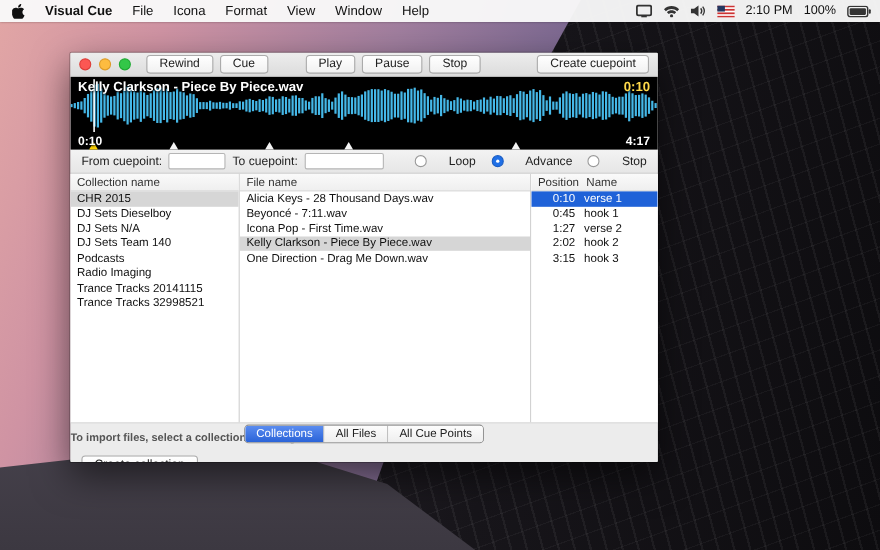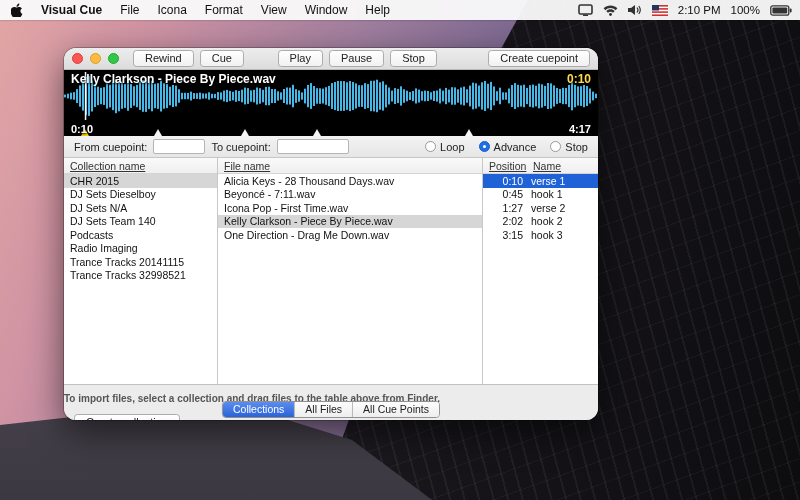--- a/index.html
+++ b/index.html
@@ -26,21 +26,21 @@
     font-size:12px; color:#111; padding:0 8px; box-shadow:0 0 2px rgba(0,0,0,.35); }
   .menubar .apple { width:14px; display:flex; justify-content:center; margin:0 8px 0 2px; }
   .menu-item { padding:0 9px; white-space:nowrap; }
   .menu-item.appname { font-weight:bold; }
   .menubar-spacer { flex:1; }
   .status { display:flex; align-items:center; gap:10px; font-size:11.5px;justify-content:flex-end; }
   .status svg { display:block; }
 
   
   .window { position:absolute; left:64px; top:48px; width:534px; height:372px; z-index:5;
-    border-radius:12px; overflow:hidden; background:#ececec;
+    border-radius:1px; overflow:hidden; background:#ececec;
     box-shadow:0 12px 34px rgba(0,0,0,.55), 0 0 0 1px rgba(0,0,0,.25);
     display:flex; flex-direction:column; }
 
   .toolbar { height:22px; flex:0 0 22px; display:flex; align-items:center; gap:6px; padding:0 8px;
     background:linear-gradient(#ededed,#dcdcdc); border-bottom:1px solid #b9b9b9; }
   .traffic { display:flex; gap:7px; margin-right:8px; }
   .tl { width:11px; height:11px; border-radius:50%; }
   .tl.red { background:#fc5753; border:1px solid #dd3d38; }
   .tl.yellow { background:#fdbc40; border:1px solid #de9b27; }
   .tl.green { background:#33c748; border:1px solid #1eaa32; }
@@ -63,49 +63,49 @@
     border-left:4px solid transparent; border-right:4px solid transparent; border-bottom:7px solid #f4f4f4; }
   .wave-marker.current { border-bottom-color:#ffd400; }
 
   
   .controls-row { flex:0 0 22px; display:flex; align-items:center; gap:6px; padding:0 10px;
     background:linear-gradient(#f3f3f3,#e6e6e6); border-bottom:1px solid #c6c6c6; font-size:11px; color:#222; }
   .cue-input { width:52px; height:15px; border:1px solid #b5b5b5; border-radius:2px; background:#fff;
     font-size:11px; padding:0 3px; }
   .cue-input.to { width:72px; margin-right:4px; }
   .radio-group { margin-left:auto; display:flex; align-items:center; gap:14px; }
-  .radio { display:flex; align-items:center; gap:4px; cursor:default; }
+  .radio { display:flex; align-items:center; gap:20px; cursor:default; }
   .radio-dot { width:11px; height:11px; border-radius:50%; background:#fff; border:1px solid #9a9a9a;
     display:inline-block; position:relative; }
   .radio.selected .radio-dot { background:#1f6fe6; border-color:#1b5ec4; }
   .radio.selected .radio-dot::after { content:""; position:absolute; left:3px; top:3px; width:3px; height:3px;
     border-radius:50%; background:#fff; }
 
   
   .table-area { flex:1; display:flex; background:#fff; border-bottom:1px solid #c2c2c2; overflow:hidden; }
   .pane { display:flex; flex-direction:column; overflow:hidden; background:#fff; }
   .pane.collections { flex:0 0 154px; border-right:1px solid #c8c8c8; }
   .pane.files { flex:1; border-right:1px solid #c8c8c8; }
   .pane.cues { flex:0 0 115px; }
   .pane-header { flex:0 0 16px; background:linear-gradient(#fafafa,#efefef); border-bottom:1px solid #d4d4d4;
-    font-size:10.5px; color:#333; display:flex; align-items:center; padding:0 6px;text-decoration:underline; }
+    font-size:10.5px; color:#333; display:flex; align-items:center; padding:0 6px; }
   .pane-header .pos-h { width:44px; text-align:left; }
   .rows { flex:1; }
   .row { height:13.5px; font-size:10.5px; color:#111; display:flex; align-items:center; padding:0 6px;
     white-space:nowrap; overflow:hidden; cursor:default; }
   .pane.collections .row.selected, .pane.files .row.selected { background:#d6d6d6; }
   .pane.cues .row { padding:0; }
   .pane.cues .row .pos { width:48px; text-align:right; padding-right:8px; }
   .pane.cues .row.selected { background:#1f62d8; color:#fff; }
 
   
   .footer { flex:0 0 35px; position:relative; background:#ececec; }
   .create-collection { position:absolute; left:10px; top:5px;margin-top:24px; }
   .hint { position:absolute; top:8px; left:0; right:0; text-align:left; font-size:10px; color:#555;font-weight:bold; }
-  .seg-control { position:absolute; bottom:2px; left:50%; transform:translateX(-50%); display:flex;
+  .seg-control { position:absolute; bottom:17px; left:50%; transform:translateX(-50%); display:flex;
     border:1px solid #909090; border-radius:4px; overflow:hidden; background:#fff; }
   .seg { font-size:10.5px; padding:1px 10px 2px; color:#222; background:linear-gradient(#fdfdfd,#eeeeee);
     border-right:1px solid #b5b5b5; white-space:nowrap; cursor:default; }
   .seg:last-child { border-right:none; }
   .seg.selected { background:linear-gradient(#5b8df0,#2a63d8); color:#fff; }
 </style>
 </head>
 <body>
 
 <div class="desktop">

